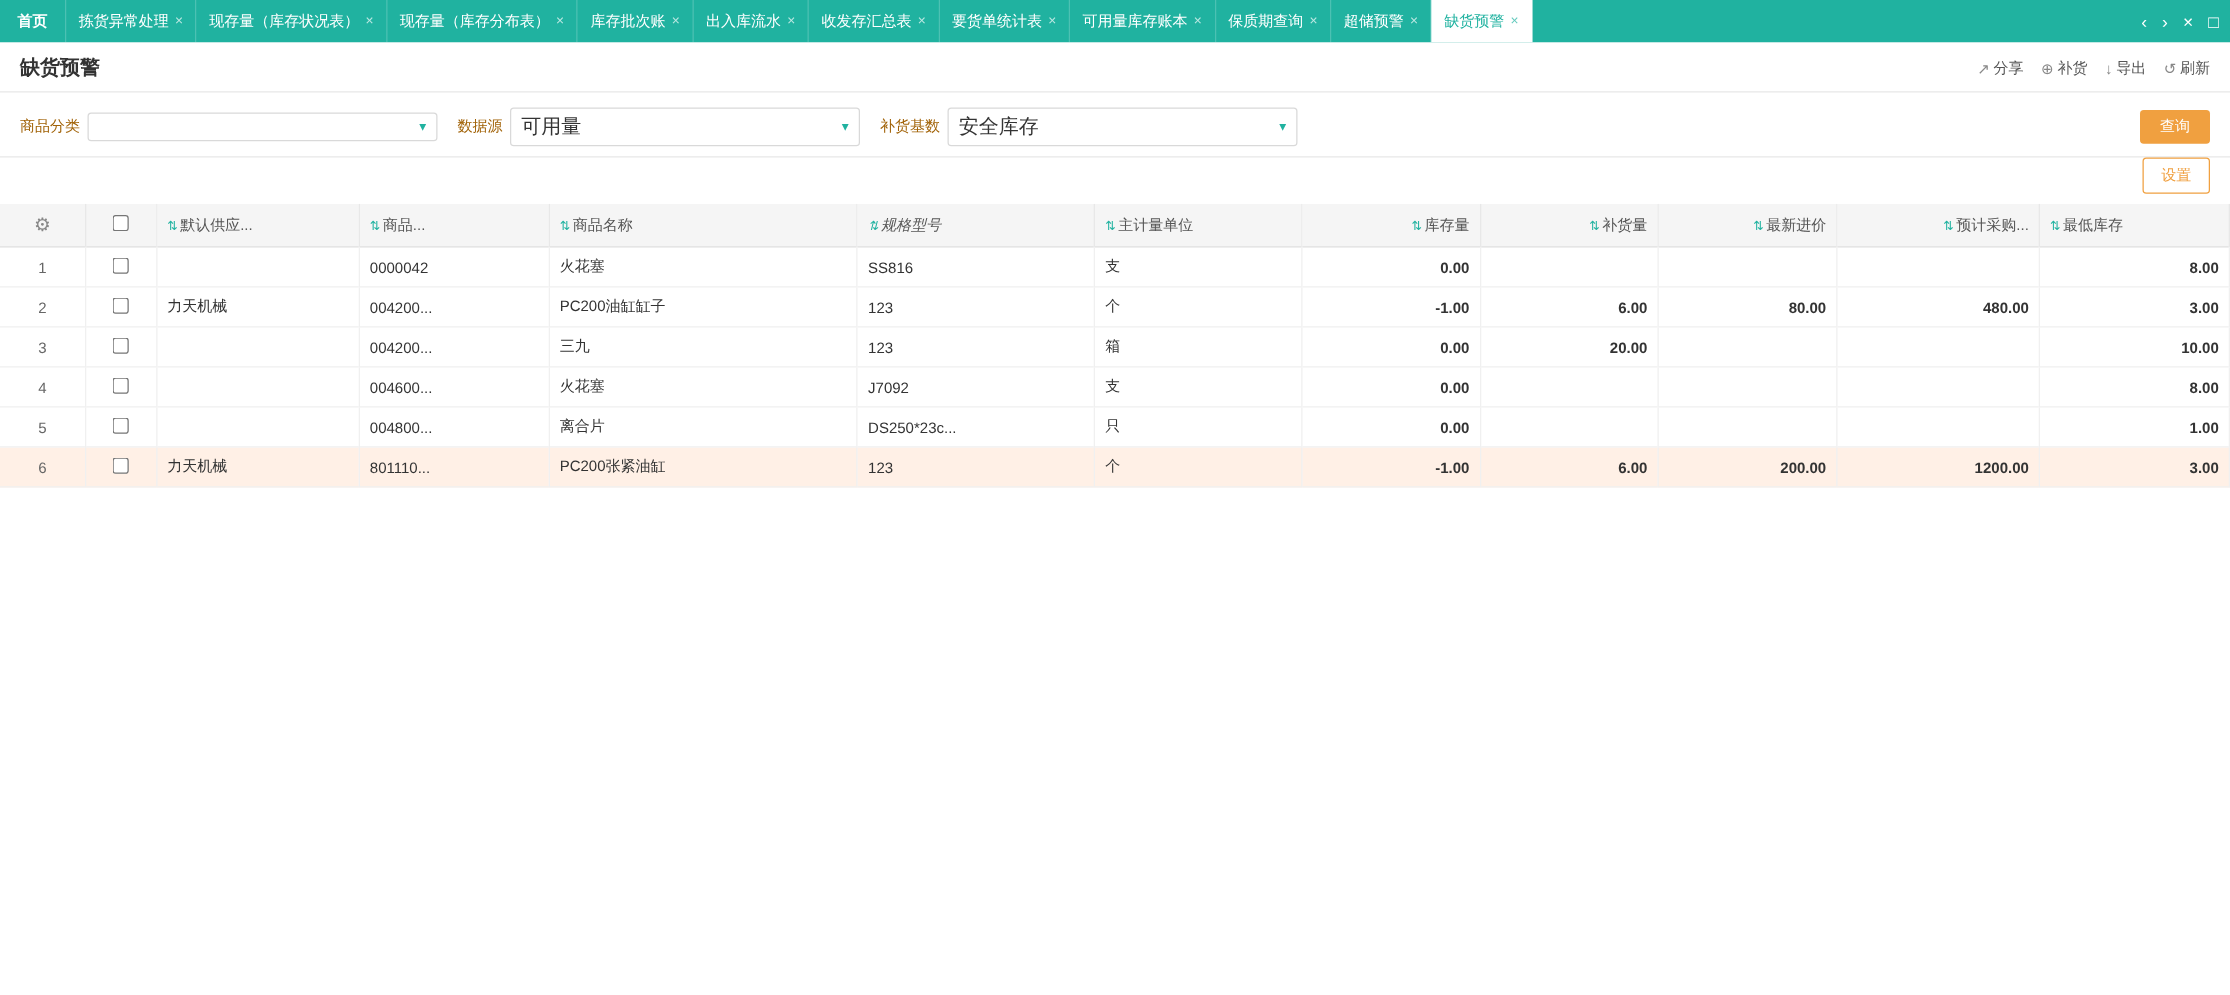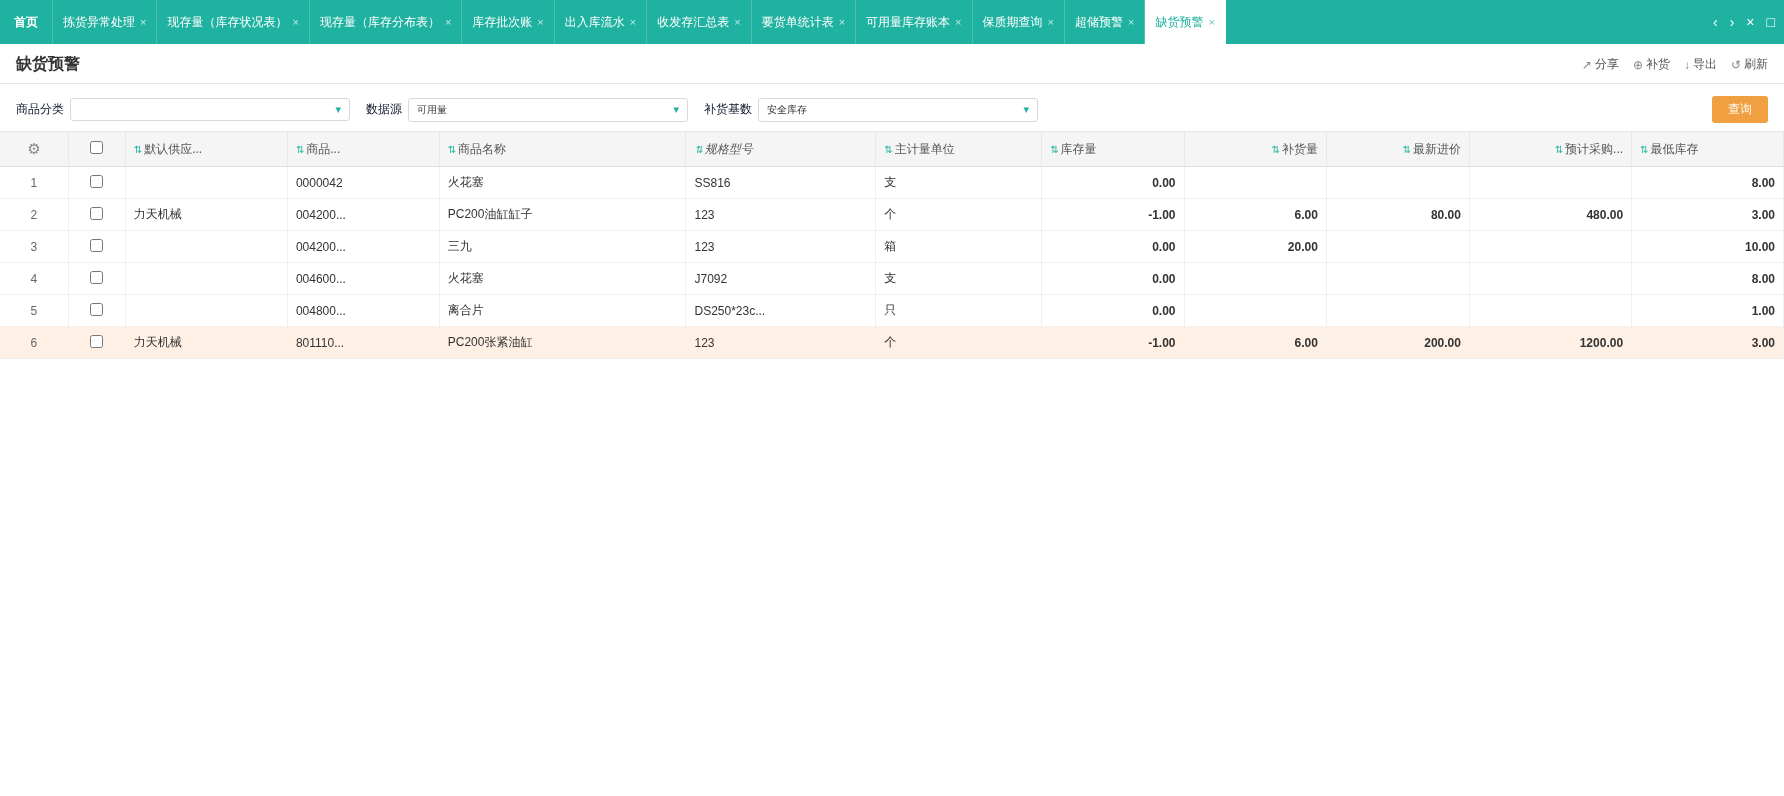--- a/index.html
+++ b/index.html
@@ -3,21 +3,21 @@
   <meta charset="utf-8">
   <style>
     * { margin: 0; padding: 0; box-sizing: border-box; }
     body { font-family: 'Microsoft YaHei', Arial, sans-serif; font-size: 12px; background: #f5f5f5; color: #333; overflow: hidden; }
 
     
     .tab-bar {
       display: flex;
       align-items: center;
       background: #20b2a0;
-      height: 44px;
+      height: 34px;
       overflow: hidden;
       flex-shrink: 0;
     }
     .tab-item {
       display: flex;
       align-items: center;
       padding: 0 10px;
       height: 100%;
       color: #fff;
       white-space: nowrap;
@@ -100,39 +100,39 @@
       align-items: center;
       gap: 16px;
       border-bottom: 1px solid #e8e8e8;
     }
     .filter-group {
       display: flex;
       align-items: center;
       gap: 6px;
     }
     .filter-label {
-      color: #0f172a;
+      color: #a16207;
       white-space: nowrap;
       font-size: 12px;
     }
     .filter-select {
       display: flex;
       align-items: center;
       border: 1px solid #d9d9d9;
       border-radius: 3px;
       padding: 4px 8px;
       background: #fff;
       cursor: pointer;
       min-width: 160px;
       justify-content: space-between;
       gap: 40px;
     }
     .filter-select-wide { min-width: 280px; }
     .filter-select .arrow { color: #20b2a0; font-size: 11px; }
-    .filter-value { font-size: 10px; color: #333; }
+    .filter-value { font-size: 16px; color: #333; }
     .filter-actions {
       margin-left: auto;
       display: flex;
       gap: 6px;
     }
     .btn-query {
       background: #f0a040;
       color: #fff;
       border: none;
       border-radius: 3px;
@@ -277,20 +277,23 @@
       <div class="filter-select filter-select-wide">
         <span class="filter-value">安全库存</span>
         <span class="arrow">▾</span>
       </div>
     </div>
     <div class="filter-actions">
       <button class="btn-query">查询</button>
     </div>
   </div>
 
+  <div class="filter-row-2">
+    <button class="btn-settings">设置</button>
+  </div>
 
   <div class="table-container">
     <table>
       <thead>
         <tr>
           <th class="gear-th" style="width:36px;">
             <span class="settings-icon-th">⚙</span>
           </th>
           <th class="checkbox-cell" style="width:30px;">
             <input type="checkbox" style="">
@@ -303,21 +306,21 @@
           </th>
           <th style="width:130px;">
             <span class="sort-icon">⇅</span>商品名称
           </th>
           <th style="width:100px;font-style:italic;">
             <span class="sort-icon">⇅</span>规格型号
           </th>
           <th style="width:80px;">
             <span class="sort-icon">⇅</span>主计量单位
           </th>
-          <th style="width:75px; ">
+          <th style="width:75px; text-align:right;">
             <span class="sort-icon">⇅</span>库存量
           </th>
           <th style="width:75px; text-align:right;">
             <span class="sort-icon">⇅</span>补货量
           </th>
           <th style="width:75px; text-align:right;">
             <span class="sort-icon">⇅</span>最新进价
           </th>
           <th style="width:85px; text-align:right;">
             <span class="sort-icon">⇅</span>预计采购...

